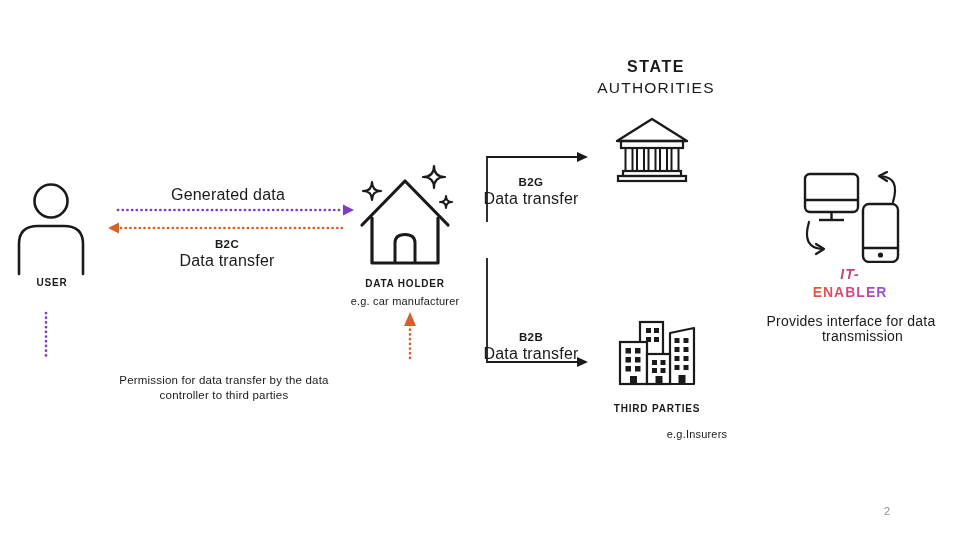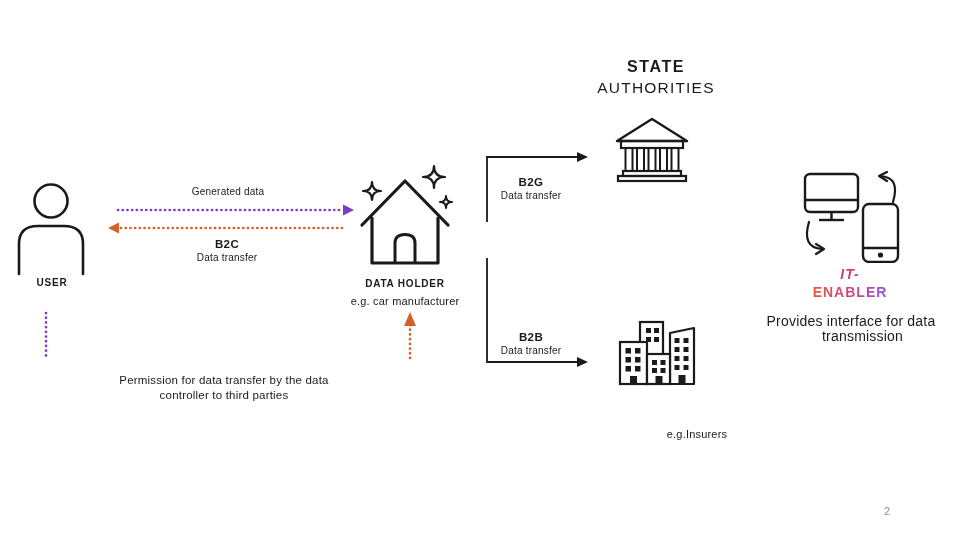--- a/index.html
+++ b/index.html
@@ -4,21 +4,21 @@
 <style>
   * { margin:0; padding:0; box-sizing:border-box; }
   html,body { width:960px; height:540px; overflow:hidden; background:#ffffff;
     font-family:"Liberation Sans","DejaVu Sans",sans-serif; color:#1a1a1a; }
   #canvas { position:relative; width:960px; height:540px; background:#ffffff; }
   .abs { position:absolute; }
   .lbl { position:absolute; transform:translateX(-50%); white-space:nowrap; text-align:center; }
   .node-title { font-size:10px; font-weight:700; letter-spacing:.8px; }
   .node-sub   { font-size:11px; letter-spacing:.2px; }
   .flow-code  { font-size:11.5px; font-weight:700; letter-spacing:.4px; }
-  .flow-lbl   { font-size:10px; letter-spacing:.2px; }
+  .flow-lbl   { font-size:16px; letter-spacing:.2px; }
   .state-bold { font-size:16px; font-weight:700; letter-spacing:1.6px; }
   .state-reg  { font-size:15.5px; font-weight:400; letter-spacing:1.2px; }
   .it-title   { font-size:14px; font-weight:700; letter-spacing:1px; }
   .it-line1   { color:#C9407E;font-style:italic; }
   .it-line2   { background:linear-gradient(90deg,#E8573D 0%,#D64573 45%,#8E53E8 100%);
                 -webkit-background-clip:text; background-clip:text;
                 color:transparent; }
   .desc       { font-size:14px; letter-spacing:.2px;text-align:center; }
   .perm       { font-size:11.5px; letter-spacing:.2px;text-align:center; }
   .page-num   { font-size:11px; color:#8f8f8f; }
@@ -134,20 +134,21 @@
     <rect x="8.5" y="50" width="5.5" height="5.5" fill="#1a1a1a"></rect>
     <rect x="18" y="50" width="5.5" height="5.5" fill="#1a1a1a"></rect>
     <rect x="13" y="60" width="7" height="8" fill="#1a1a1a"></rect>
     <rect x="30" y="38" width="23" height="30" fill="#ffffff" stroke="#1a1a1a" stroke-width="2.2"></rect>
     <rect x="35" y="44" width="5" height="5" fill="#1a1a1a"></rect>
     <rect x="43.5" y="44" width="5" height="5" fill="#1a1a1a"></rect>
     <rect x="35" y="52" width="5" height="5" fill="#1a1a1a"></rect>
     <rect x="43.5" y="52" width="5" height="5" fill="#1a1a1a"></rect>
     <rect x="38.5" y="60" width="7" height="8" fill="#1a1a1a"></rect>
   </svg>
+  <div class="lbl node-title" style="left:657px; top:403px;">THIRD PARTIES</div>
   <div class="lbl node-sub" style="left:657px; top:428px;margin-left:40px;">e.g.Insurers</div>
 
   <svg class="abs icon" style="left:800px; top:171px;" width="100" height="92" viewBox="0 0 100 92">
     <rect x="5" y="3" width="53" height="38" rx="5" fill="none" stroke="#1a1a1a" stroke-width="2.4"></rect>
     <line x1="5" y1="29" x2="58" y2="29" stroke="#1a1a1a" stroke-width="2.4"></line>
     <line x1="31.5" y1="41" x2="31.5" y2="49" stroke="#1a1a1a" stroke-width="2.4"></line>
     <line x1="19" y1="49" x2="44" y2="49" stroke="#1a1a1a" stroke-width="2.4"></line>
     <path d="M93 31 C98 14 94 6 80 5" fill="none" stroke="#1a1a1a" stroke-width="2.2" stroke-linecap="round"></path>
     <path d="M87 1 L79 5 L87 10" fill="none" stroke="#1a1a1a" stroke-width="2.2" stroke-linecap="round" stroke-linejoin="round"></path>
     <path d="M9 51 C4 68 8 77 22 78" fill="none" stroke="#1a1a1a" stroke-width="2.2" stroke-linecap="round"></path>

